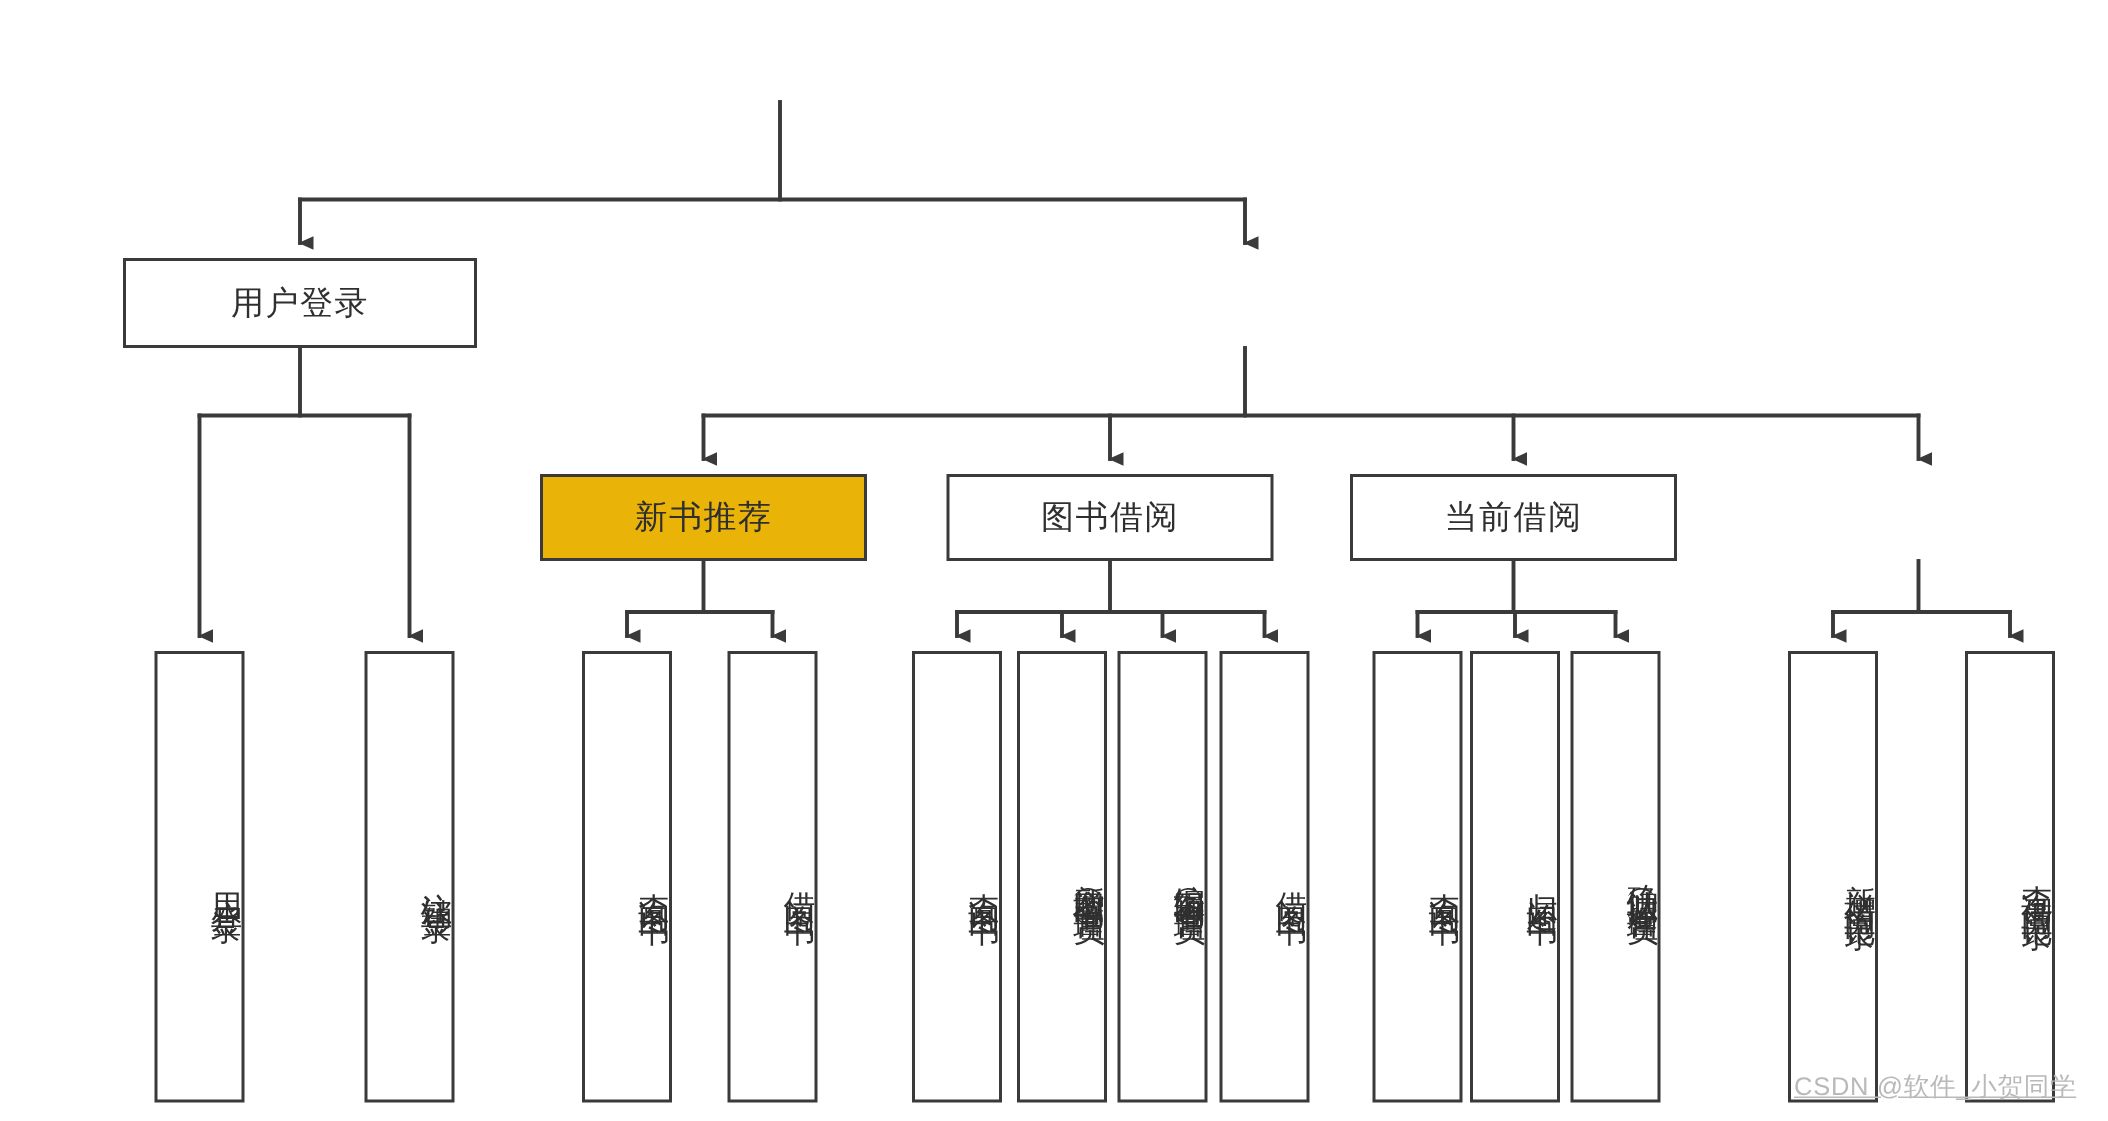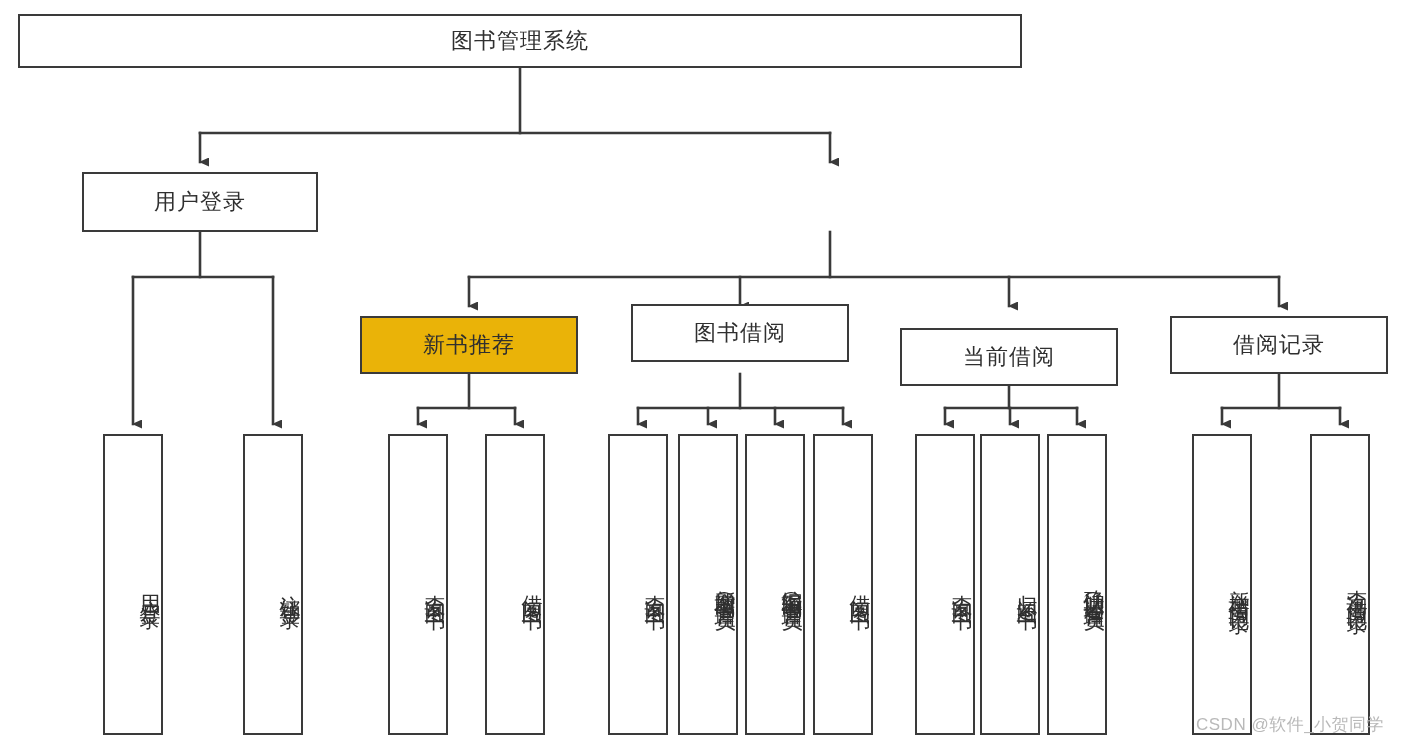--- a/index.html
+++ b/index.html
@@ -54,20 +54,21 @@
     padding-top: 4px;
     letter-spacing: 3px;
   }
   .watermark {
     position: absolute;
     color: #b9b9b9;
     font-size: 17px;
     white-space: nowrap;
     letter-spacing: 0.5px;
     pointer-events: none;
+    text-decoration: underline;
   }
 </style>
 </head>
 <body>
 
 <div id="diagram-root" style="background: rgb(255, 255, 255);">
 
   <svg class="diagram-canvas" viewBox="0 0 1405 747" xmlns="http://www.w3.org/2000/svg">
     <defs>
       <marker id="arrowhead" markerWidth="9" markerHeight="10" refX="4.5" refY="9" orient="auto" markerUnits="userSpaceOnUse">
@@ -111,39 +112,33 @@
       <path d="M1010,408 L1010,424" marker-end="url(#arrowhead)"></path>
       <path d="M1077,408 L1077,424" marker-end="url(#arrowhead)"></path>
 
       <path d="M1279,374 L1279,408"></path>
       <path d="M1222,408 L1340,408"></path>
       <path d="M1222,408 L1222,424" marker-end="url(#arrowhead)"></path>
       <path d="M1340,408 L1340,424" marker-end="url(#arrowhead)"></path>
     </g>
   </svg>
 
-  <div class="node-box node-h" style="left: 18px; top: 14px; width: 1004px; height: 54px; border-color: rgb(58, 58, 58); background: rgb(255, 255, 255); color: rgb(47, 47, 47);">
-    <span>图书管理系统</span>
-  </div>
 
   <div class="node-box node-h" style="left: 82px; top: 172px; width: 236px; height: 60px; border-color: rgb(58, 58, 58); background: rgb(255, 255, 255); color: rgb(47, 47, 47);">
     <span>用户登录</span>
   </div>
 
   <div class="node-box node-h" style="left: 360px; top: 316px; width: 218px; height: 58px; border-color: rgb(58, 58, 58); background: #eab308; color: rgb(47, 47, 47);">
     <span>新书推荐</span>
   </div>
-  <div class="node-box node-h" style="left: 631px; top: 304px; width: 218px; height: 58px; border-color: rgb(58, 58, 58); background: rgb(255, 255, 255); color: rgb(47, 47, 47);">
+  <div class="node-box node-h" style="left: 631px; top: 316px; width: 218px; height: 58px; border-color: rgb(58, 58, 58); background: rgb(255, 255, 255); color: rgb(47, 47, 47);">
     <span>图书借阅</span>
   </div>
-  <div class="node-box node-h" style="left: 900px; top: 328px; width: 218px; height: 58px; border-color: rgb(58, 58, 58); background: rgb(255, 255, 255); color: rgb(47, 47, 47);">
+  <div class="node-box node-h" style="left: 900px; top: 316px; width: 218px; height: 58px; border-color: rgb(58, 58, 58); background: rgb(255, 255, 255); color: rgb(47, 47, 47);">
     <span>当前借阅</span>
-  </div>
-  <div class="node-box node-h" style="left: 1170px; top: 316px; width: 218px; height: 58px; border-color: rgb(58, 58, 58); background: rgb(255, 255, 255); color: rgb(47, 47, 47);">
-    <span>借阅记录</span>
   </div>
 
   <div class="node-box node-v" style="left: 103px; top: 434px; width: 60px; height: 301px; border-color: rgb(58, 58, 58); background: rgb(255, 255, 255); color: rgb(47, 47, 47);">
     <span>用户登录</span>
   </div>
   <div class="node-box node-v" style="left: 243px; top: 434px; width: 60px; height: 301px; border-color: rgb(58, 58, 58); background: rgb(255, 255, 255); color: rgb(47, 47, 47);">
     <span>注销登录</span>
   </div>
   <div class="node-box node-v" style="left: 388px; top: 434px; width: 60px; height: 301px; border-color: rgb(58, 58, 58); background: rgb(255, 255, 255); color: rgb(47, 47, 47);">
     <span>查询图书</span>

